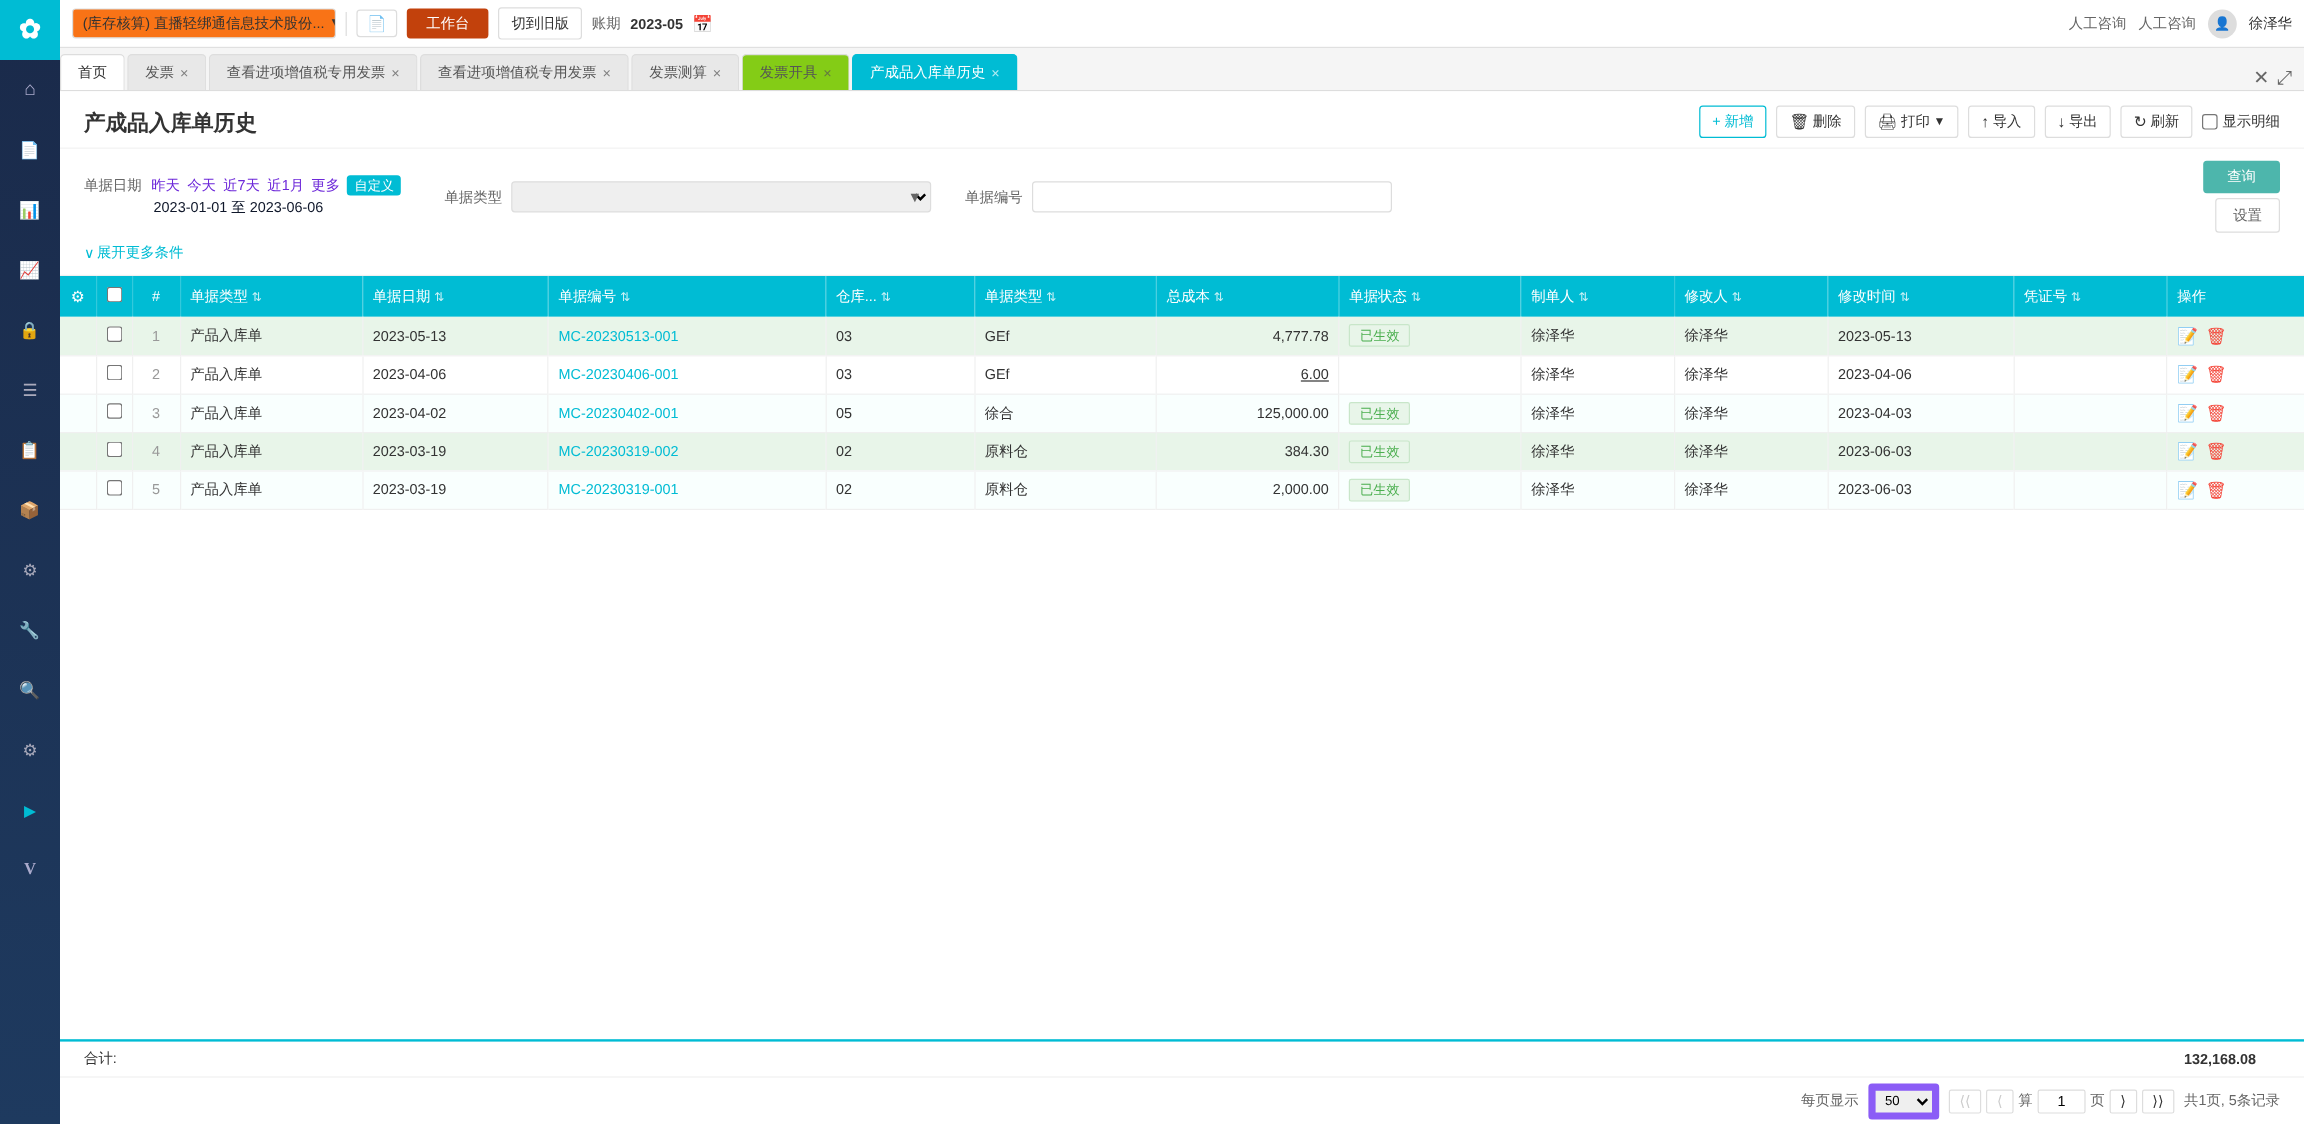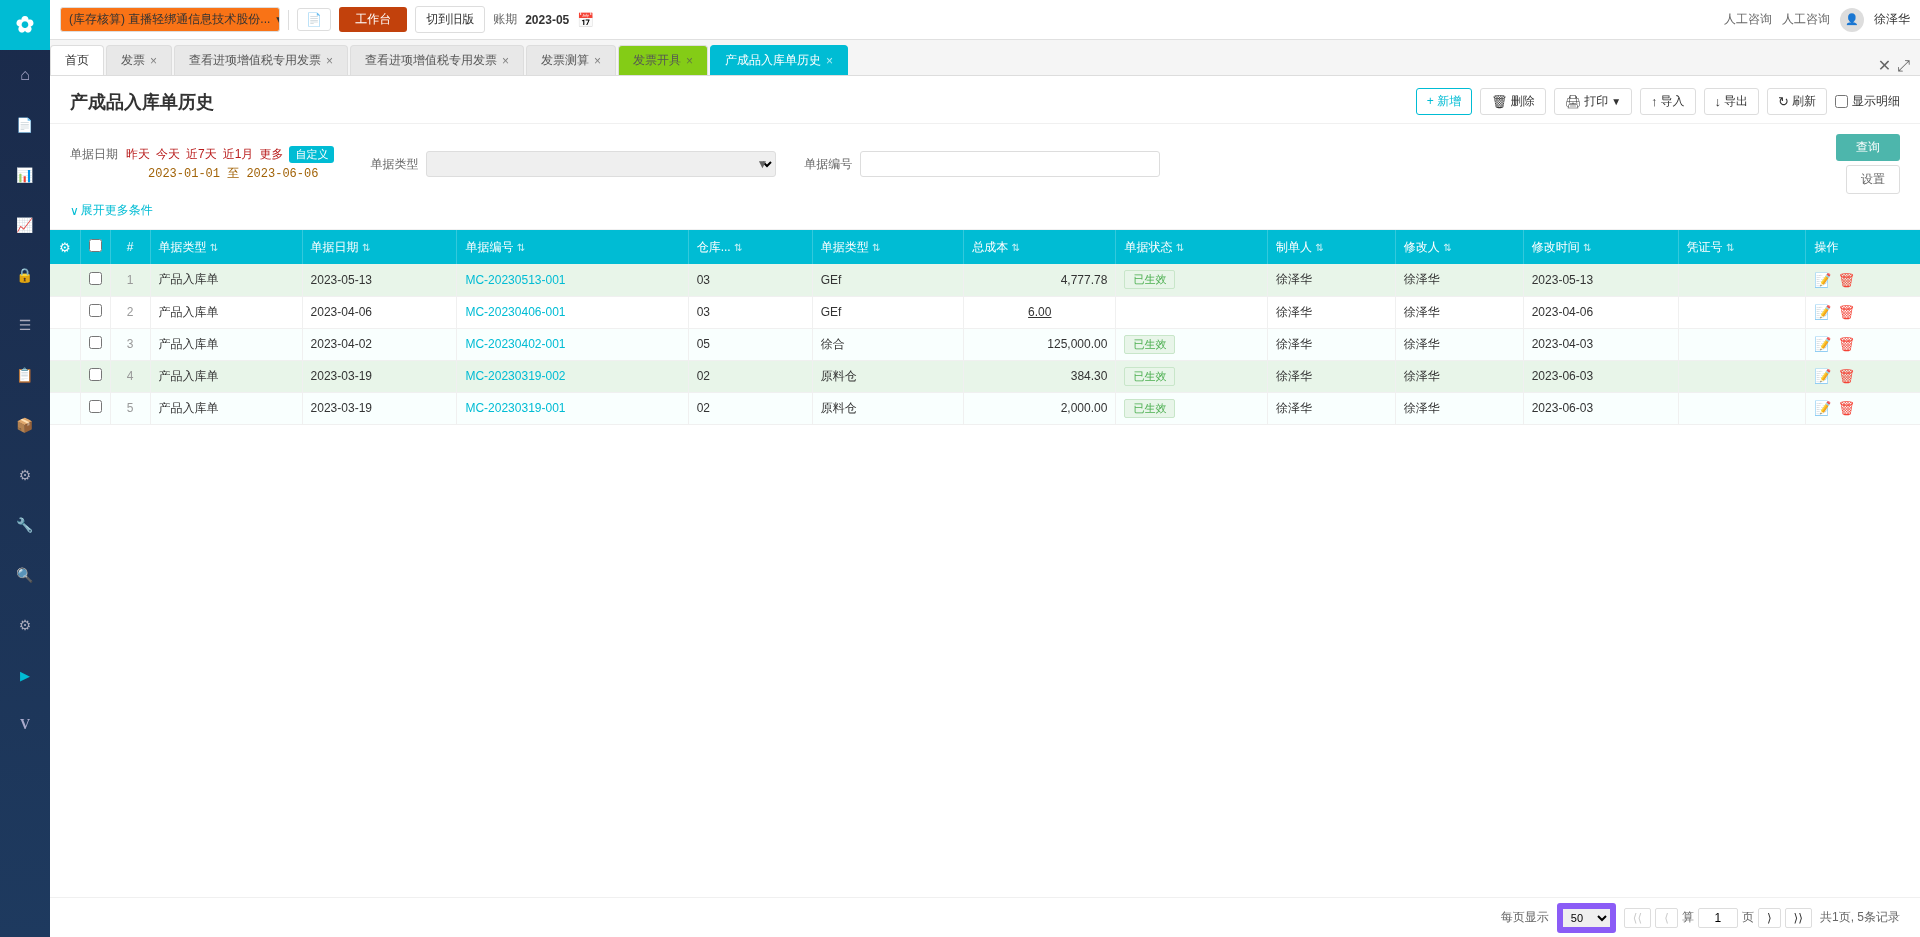--- a/index.html
+++ b/index.html
@@ -37,21 +37,21 @@
     .page-title { font-size: 18px; font-weight: bold; color: #333; }
     .header-actions { display: flex; gap: 8px; align-items: center; }
     .action-btn { display: flex; align-items: center; gap: 3px; padding: 4px 10px; border: 1px solid #ddd; border-radius: 3px; background: white; cursor: pointer; font-size: 12px; color: #333; }
     .checkbox-label { display: flex; align-items: center; gap: 4px; font-size: 12px; cursor: pointer; }
 
     
     .filter-area { padding: 10px 20px; background: white; border-bottom: 1px solid #f0f0f0; }
     .filter-row { display: flex; align-items: center; gap: 16px; flex-wrap: wrap; }
     .filter-label { color: #666; font-size: 12px; white-space: nowrap; }
     .filter-date-shortcuts { display: flex; gap: 6px; align-items: center; }
-    .date-shortcut { color: #b91c1c; font-size: 12px; cursor: pointer; }
+    .date-shortcut { color: #6d28d9; font-size: 12px; cursor: pointer; }
     .date-shortcut.active-custom { background: #00bcd4; color: white; padding: 1px 6px; border-radius: 3px; font-size: 11px; }
     .filter-date-range { color: #666; font-size: 12px; margin-top: 3px; }
     .filter-select { display: flex; align-items: center; gap: 6px; }
     .filter-select select, .filter-input { border: 1px solid #ddd; border-radius: 3px; padding: 3px 8px; font-size: 12px; height: 26px; min-width: 200px; }
     .expand-btn { color: #00bcd4; font-size: 12px; cursor: pointer; display: flex; align-items: center; gap: 2px; }
     .btn-query { background: #4db6ac; color: white; border: none; padding: 5px 20px; border-radius: 3px; cursor: pointer; font-size: 12px; }
     .btn-set { background: white; color: #666; border: 1px solid #ddd; padding: 5px 14px; border-radius: 3px; cursor: pointer; font-size: 12px; }
 
     
     .table-container { flex: 1; overflow: auto; padding: 0 0 0 0; }
@@ -244,21 +244,21 @@
             <span class="filter-label">单据日期</span>
             <div class="filter-date-shortcuts">
               <span class="date-shortcut">昨天</span>
               <span class="date-shortcut">今天</span>
               <span class="date-shortcut">近7天</span>
               <span class="date-shortcut">近1月</span>
               <span class="date-shortcut">更多</span>
               <span class="date-shortcut active-custom">自定义</span>
             </div>
           </div>
-          <div class="filter-date-range" style="cursor:pointer; color:#a16207; margin-top:2px; margin-left:78px;font-family:Liberation Mono, monospace;">2023-01-01 至 2023-06-06</div>
+          <div class="filter-date-range" style="cursor:pointer; color:#0f172a; margin-top:2px; margin-left:58px;">2023-01-01 至 2023-06-06</div>
         </div>
 
         <div style="display:flex; align-items:center; gap:8px; margin-left:20px;">
           <span class="filter-label">单据类型</span>
           <select class="filter-select" style="min-width:350px; border:1px solid #ddd; border-radius:3px; padding:3px 8px; font-size:12px; height:26px;">
             <option value=""></option>
           </select>
           <span style="margin-left:-28px; pointer-events:none; color:#666;">▼</span>
         </div>
 
@@ -365,21 +365,21 @@
 
           <tr>
             <td></td>
             <td class="checkbox-cell"><input type="checkbox" style=""></td>
             <td class="row-num">2</td>
             <td>产品入库单</td>
             <td>2023-04-06</td>
             <td><a class="link-text">MC-20230406-001</a></td>
             <td>03</td>
             <td>GEf</td>
-            <td style="text-align:center;text-decoration:underline;">6.00</td>
+            <td style="text-align:right;text-decoration:underline;">6.00</td>
             <td></td>
             <td>徐泽华</td>
             <td>徐泽华</td>
             <td>2023-04-06</td>
             <td></td>
             <td>
               <div class="action-icons">
                 <span class="action-icon">📝</span>
                 <span class="action-icon delete">🗑</span>
               </div>
@@ -451,20 +451,25 @@
               <div class="action-icons">
                 <span class="action-icon">📝</span>
                 <span class="action-icon delete">🗑</span>
               </div>
             </td>
           </tr>
         </tbody>
       </table>
     </div>
 
+    <div class="table-footer">
+      <span class="footer-total-label">合计:</span>
+      <span style="flex:1; min-width:500px;"></span>
+      <span class="footer-total-value">132,168.08</span>
+    </div>
 
     <div class="pagination">
       <span class="page-size-label">每页显示</span>
       <select class="page-size-select">
         <option>50</option>
         <option>100</option>
         <option>200</option>
       </select>
       <div class="page-nav">
         <button class="page-btn" disabled="">⟨⟨</button>

